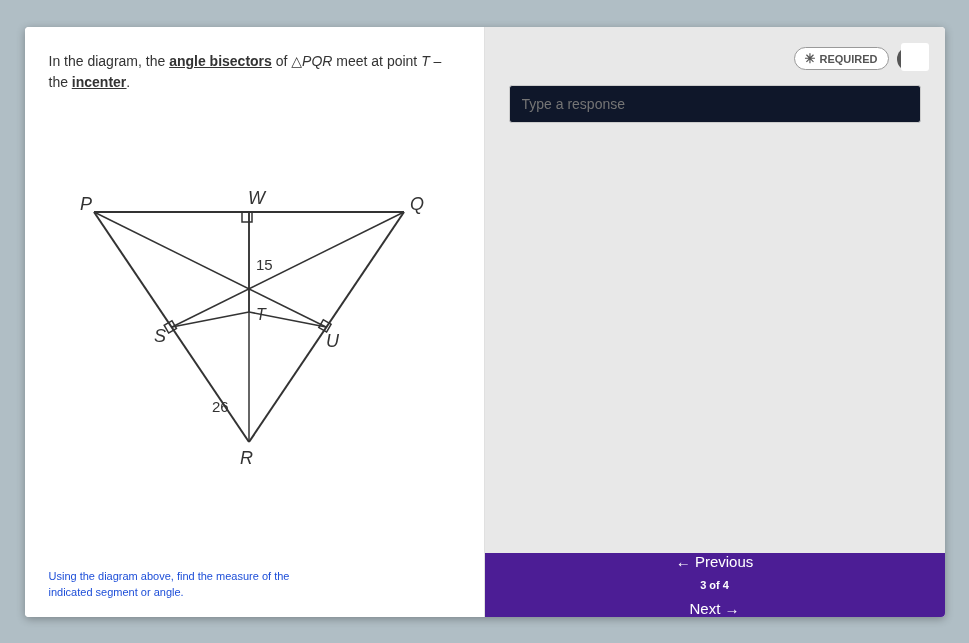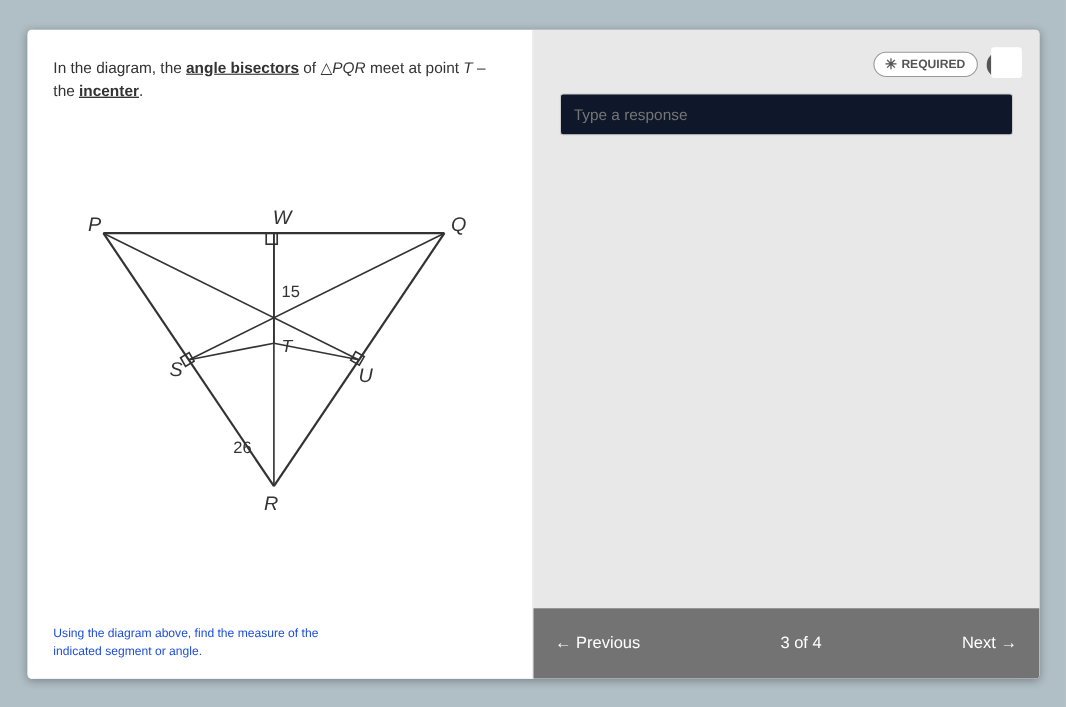--- a/index.html
+++ b/index.html
@@ -116,42 +116,43 @@
       width: 100%;
       padding: 10px 12px;
       border: 1px solid #ccc;
       border-radius: 3px;
       font-size: 14px;
       color: #888;
       background: #0f172a;
       outline: none;
     }
     .right-bottom-bar {
-      background: #737373;
+      background: #4c1d95;
       display: flex;
       align-items: center;
       padding: 0 20px;
       height: 64px;
       justify-content: space-between;
+      flex-direction: column;
     }
     .nav-btn {
       background: none;
       border: none;
       color: #fff;
       font-size: 15px;
       cursor: pointer;
       display: flex;
       align-items: center;
       gap: 6px;
       font-weight: 500;
     }
     .page-indicator {
       color: #fff;
-      font-size: 15px;
-      font-weight: 400;
+      font-size: 11px;
+      font-weight: 700;
     }
     .small-box {
       width: 28px;
       height: 28px;
       background: #fff;
       border-radius: 3px;
       position: absolute;
       right: 16px;
       top: 16px;
     }

